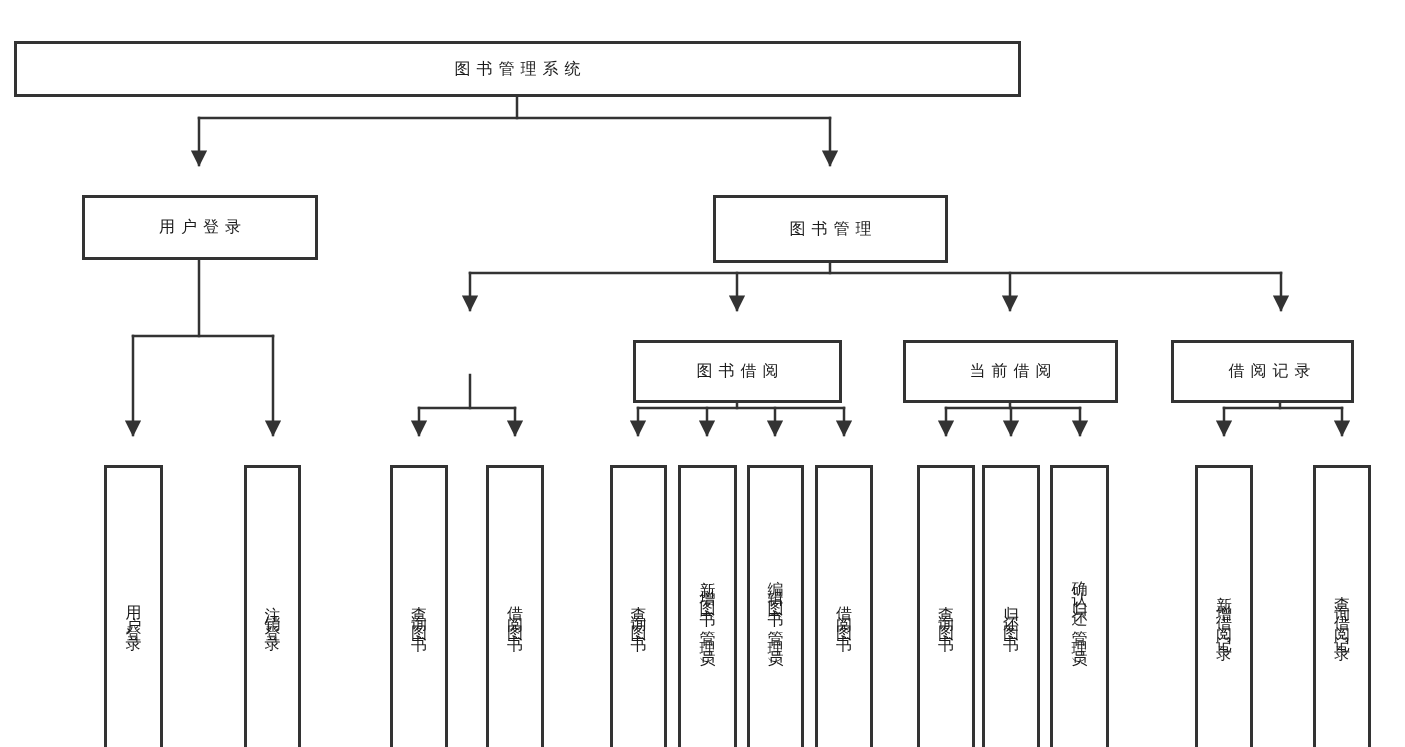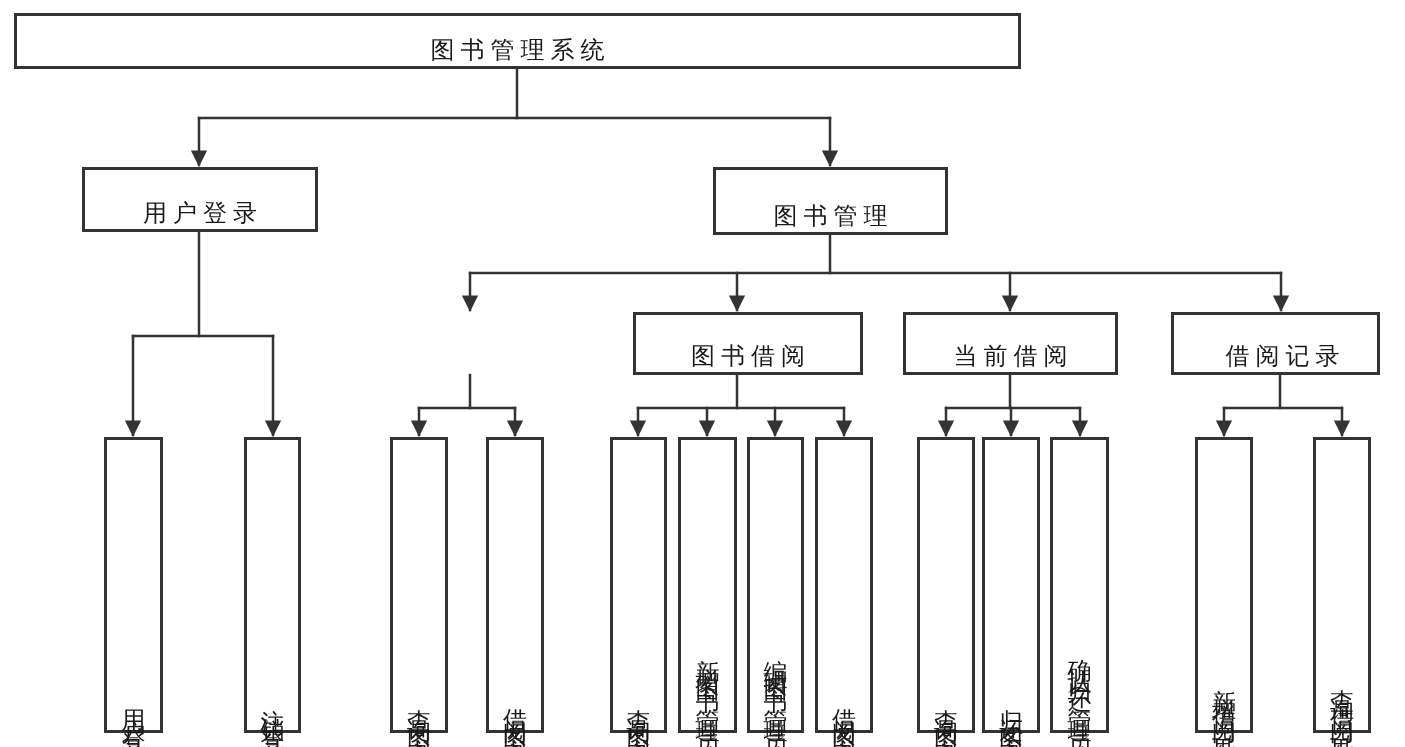--- a/index.html
+++ b/index.html
@@ -25,47 +25,48 @@
     stroke-linecap: square;
   }
   #arrowhead path { fill: var(--line, #333333); }
 
   .node {
     position: absolute;
     box-sizing: border-box;
     border: 3px solid var(--line, #2f2f2f);
     background: var(--box-background, #ffffff);
     display: flex;
-    align-items: flex-end;
+    align-items: center;
     justify-content: center;
     color: var(--text, #1a1a1a);
-    font-size: 24px;
+    font-size: 16px;
+    margin-top: 28px;
   }
   .node > span {
     display: block;
     letter-spacing: 6px;
     text-indent: 6px;
     white-space: nowrap;
   }
   .vnode > span {
     writing-mode: vertical-rl;
     text-orientation: mixed;
     letter-spacing: 10px;
     text-indent: 0;
     line-height: 1;
   }
 
   
   .n-root            { left: 14px;  top: 13px;  width: 1007px; height: 56px; }
   .n-user-login      { left: 82px;  top: 167px; width: 236px;  height: 65px; }
   .n-book-mgmt       { left: 713px; top: 167px; width: 235px;  height: 68px; }
   .n-new-book        { left: 363px; top: 312px; width: 215px;  height: 63px; }
-  .n-book-borrow     { left: 633px; top: 312px; width: 230px;  height: 63px; }
+  .n-book-borrow     { left: 633px; top: 312px; width: 209px;  height: 63px; }
   .n-current-borrow  { left: 903px; top: 312px; width: 215px;  height: 63px; }
-  .n-borrow-record   { left: 1171px;top: 312px; width: 209px;  height: 63px; padding-left: 14px; }
+  .n-borrow-record   { left: 1171px;top: 312px; width: 183px;  height: 63px; padding-left: 14px; }
 
   .vnode { top: 437px; height: 296px; }
   .n-ul-login    { left: 104px;  width: 59px; }
   .n-ul-logout   { left: 244px;  width: 57px; }
   .n-nb-query    { left: 390px;  width: 58px; }
   .n-nb-borrow   { left: 486px;  width: 58px; }
   .n-bb-query    { left: 610px;  width: 57px; }
   .n-bb-add      { left: 678px;  width: 59px; }
   .n-bb-edit     { left: 747px;  width: 57px; }
   .n-bb-borrow   { left: 815px;  width: 58px; }

